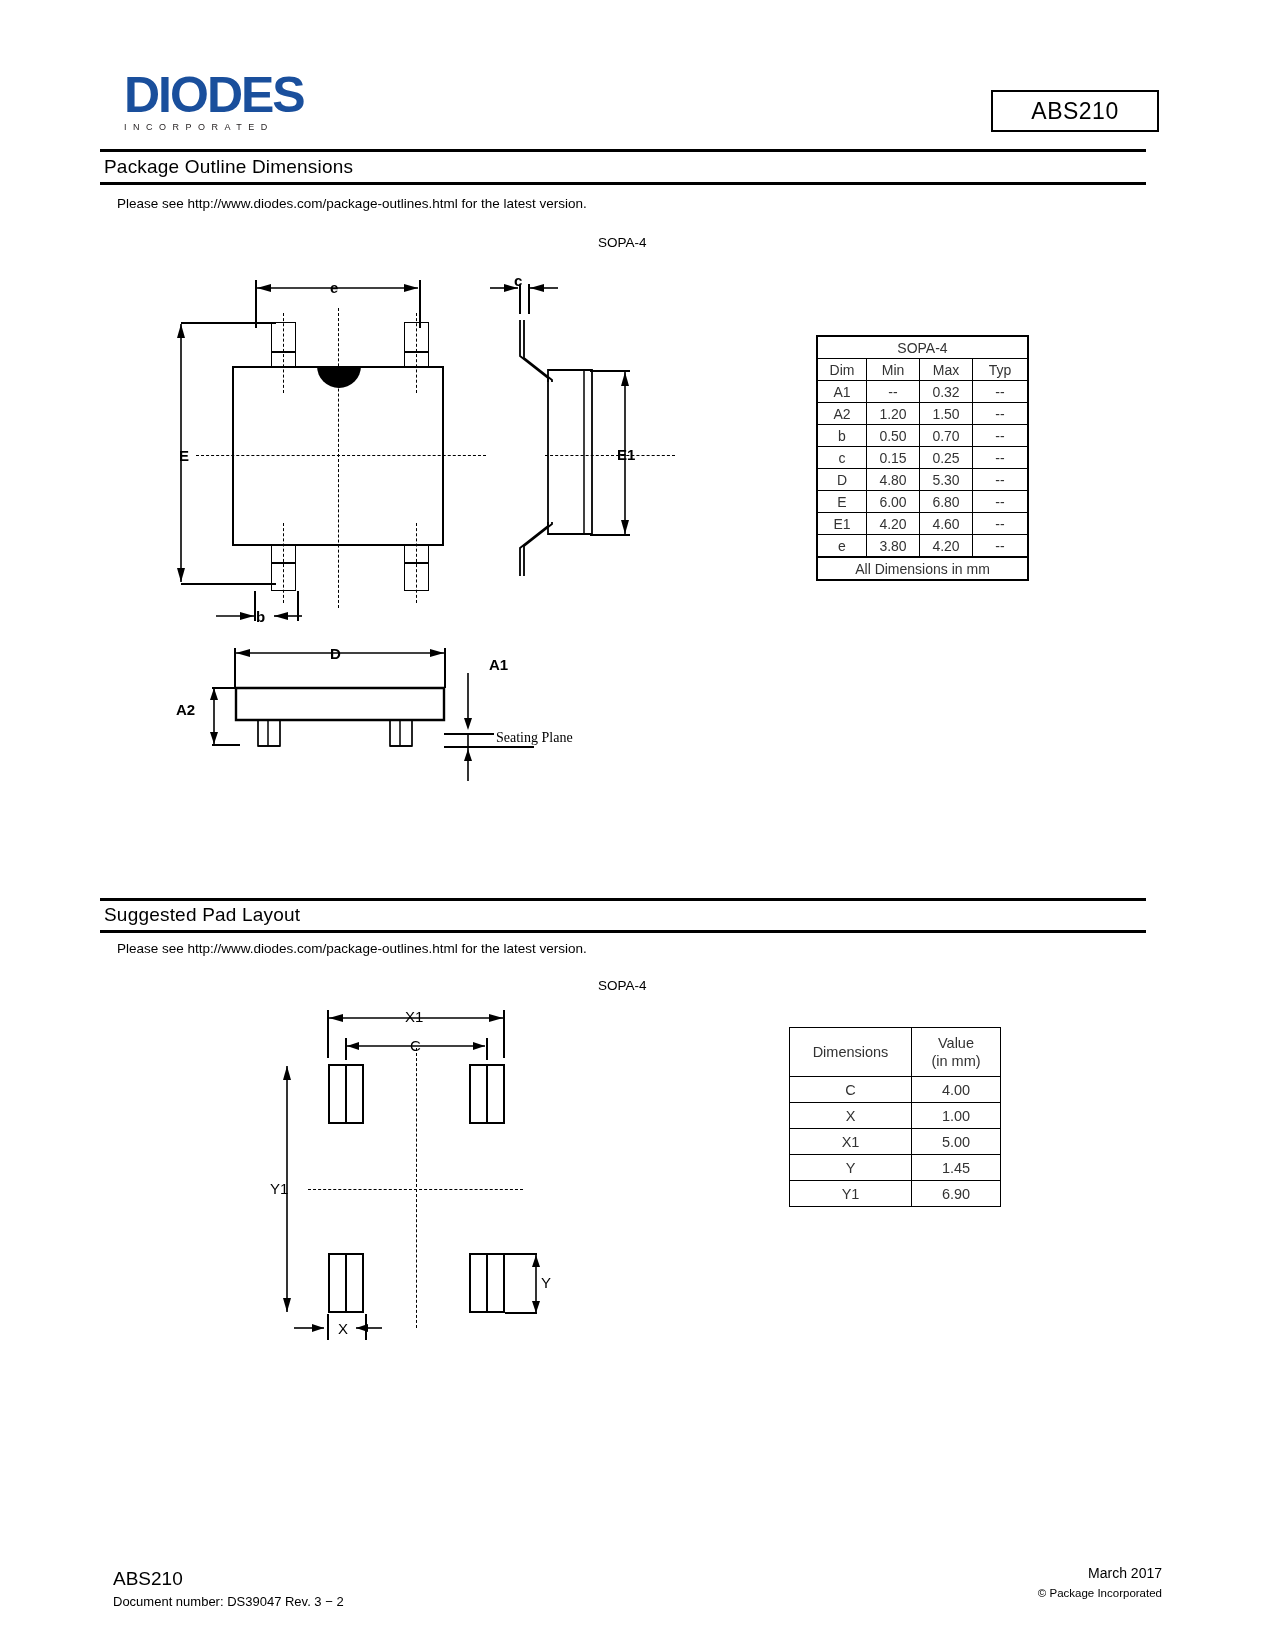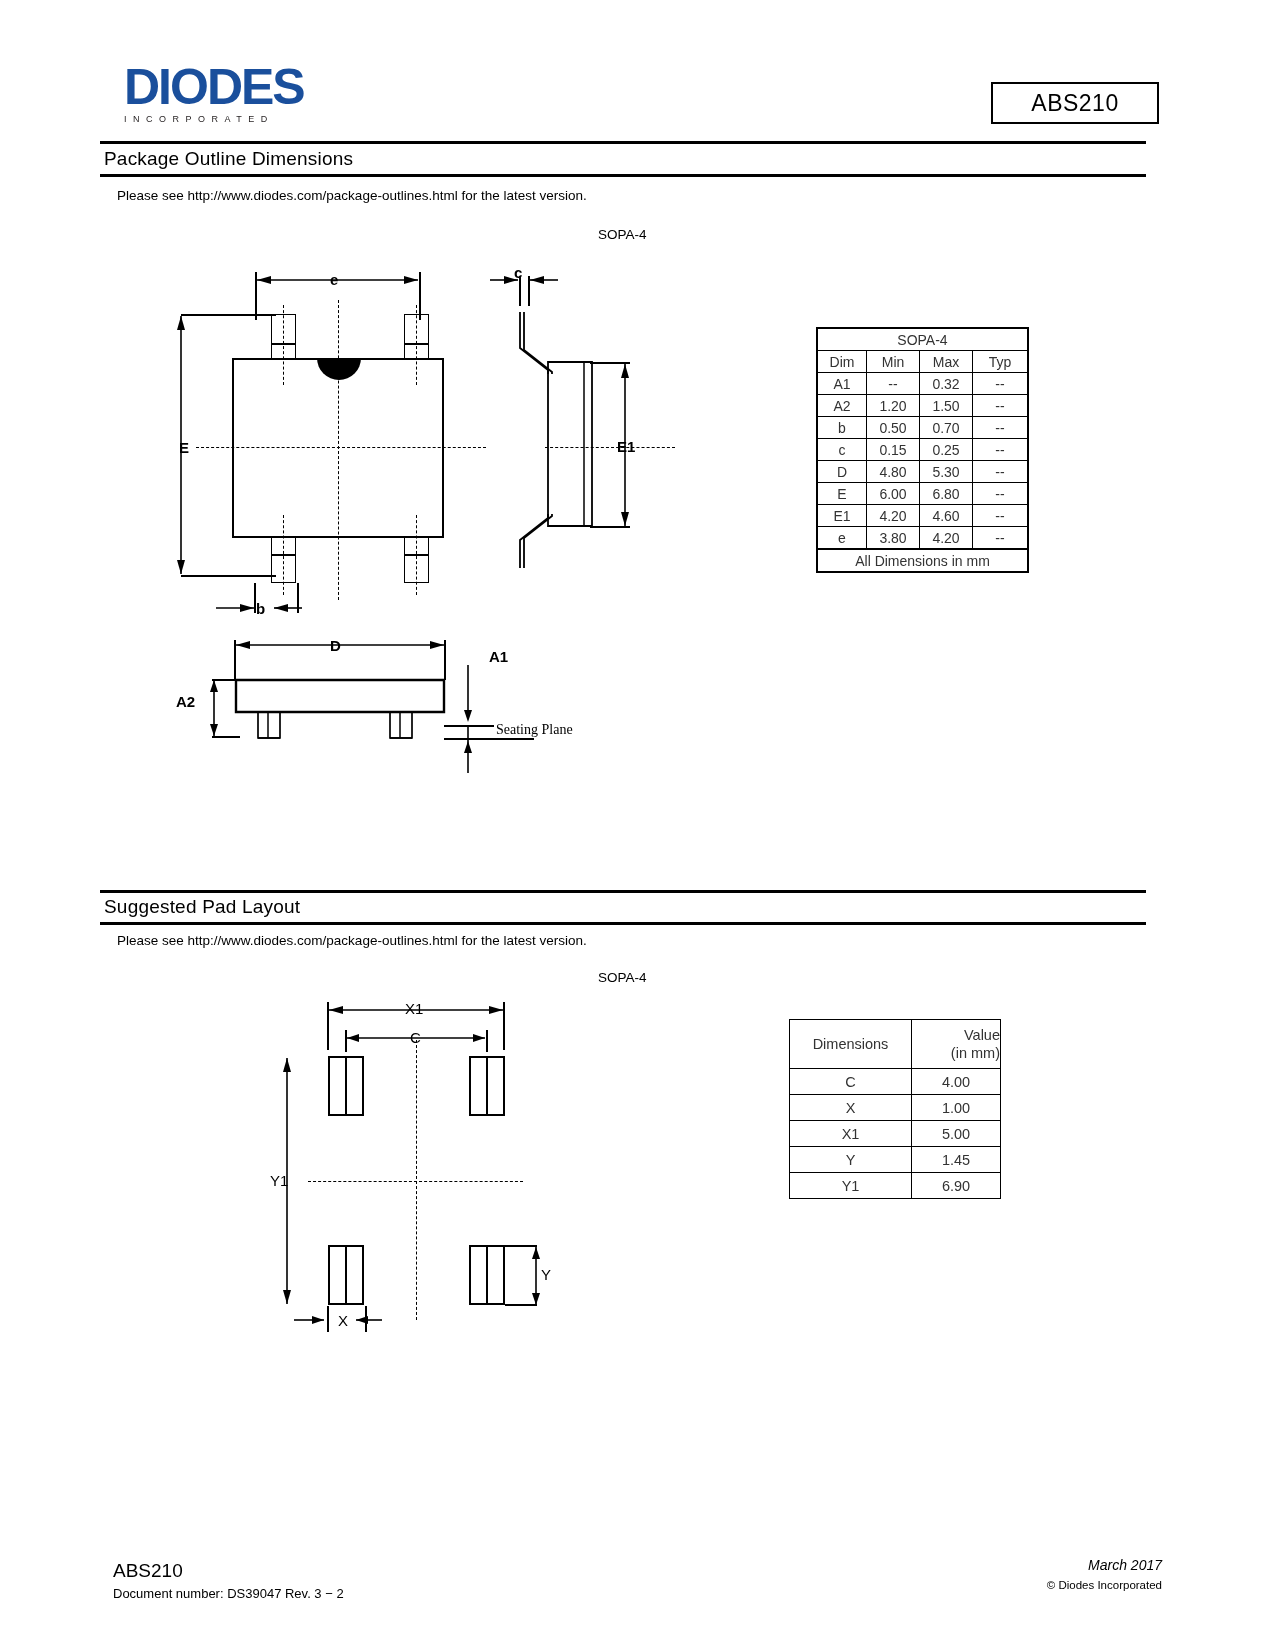--- a/index.html
+++ b/index.html
@@ -4,21 +4,21 @@
 <style>
   html,body{margin:0;padding:0;}
   body{
     width:1275px;height:1650px;
     background:#fff;
     font-family:"Liberation Sans", sans-serif;
     color:#000;
     position:relative;
     overflow:hidden;
   }
-  .page{position:absolute;left:0;top:0;width:1275px;height:1404px;}
+  .page{position:absolute;left:0;top:8px;width:1275px;height:1404px;}
 
   
   .logo{position:absolute;left:124px;top:62px;width:225px;height:62px;}
   .logo-word{font-weight:bold;font-size:50px;letter-spacing:-2px;color:#1a4f9c;line-height:50px;}
   .logo-inc{font-size:9px;letter-spacing:6.5px;color:#231f20;font-weight:normal;margin-top:2px;}
 
   .partbox{
     position:absolute;left:991px;top:82px;width:164px;height:38px;
     border:2.5px solid #000;display:flex;align-items:center;justify-content:center;
     font-size:23px;letter-spacing:.5px;
@@ -54,21 +54,21 @@
 
   .padtable{left:789px;top:1019px;}
   .padtable td{
     border:1.6px solid #000;font-size:14.5px;text-align:center;
     padding:2px 0;height:21px;color:#333;
   }
   .f-left-big{position:absolute;left:113px;top:1560px;font-size:19px;}
   .f-left-small{position:absolute;left:113px;top:1586px;font-size:13px;}
   .f-cent-1{position:absolute;left:0;top:1557px;width:1275px;text-align:center;font-size:13px;}
   .f-cent-2{position:absolute;left:0;top:1577px;width:1275px;text-align:center;font-size:14px;}
-  .f-right-1{position:absolute;right:113px;top:1557px;font-size:14px;font-style:italic;}
+  .f-right-1{position:absolute;right:113px;top:1557px;font-size:14px;}
   .f-right-2{position:absolute;right:113px;top:1579px;font-size:11.5px;}
 </style>
 </head>
 <body>
 
 <div class="page">
 
   <div class="logo">
     <div class="logo-word">DIODES</div>
     <div class="logo-inc">INCORPORATED</div>
@@ -338,21 +338,21 @@
     <polygon points="64,8 76,4 76,12" fill="#000"></polygon>
   </svg>
   <div class="ln vl" style="left:327px;top:1306px;height:26px;"></div>
   <div class="ln vl" style="left:365px;top:1306px;height:26px;"></div>
   <div class="lbl" style="left:338px;top:1312px;">X</div>
 
   <table class="padtable">
     <tbody>
         <tr>
       <td style="width:105px;height:44px;padding:0 8px;">Dimensions</td>
-      <td style="width:88px;height:44px;line-height:1.25;text-align:right;">
+      <td style="width:88px;height:44px;line-height:1.25;">
         <div>Value</div>
         <div>(in mm)</div>
       </td>
     </tr>
     <tr>
       <td>C</td>
       <td>4.00</td>
     </tr>
     <tr>
       <td>X</td>
@@ -369,15 +369,15 @@
     <tr>
       <td>Y1</td>
       <td>6.90</td>
     </tr>
   </tbody>
     </table>
 
   <div class="f-left-big">ABS210</div>
   <div class="f-left-small">Document number: DS39047  Rev. 3 − 2</div>
   <div class="f-right-1">March 2017</div>
-  <div class="f-right-2">© Diodes Incorporated</div>
+  <div class="f-right-2">© Package Incorporated</div>
 
 </div>
 
 </body></html>

